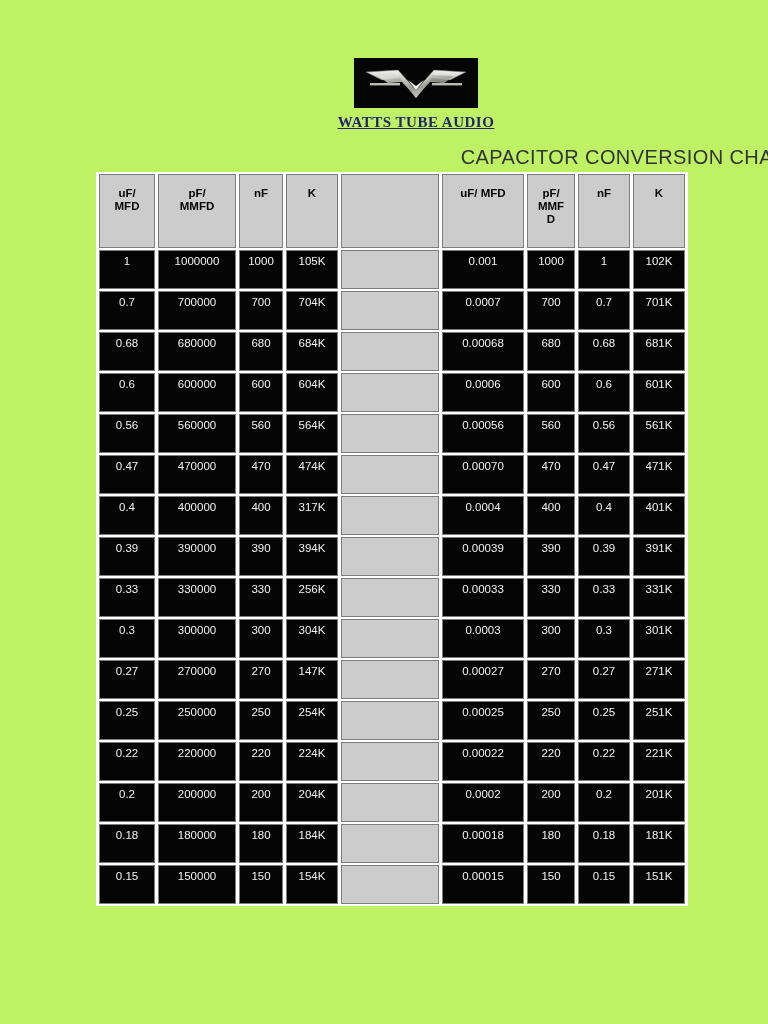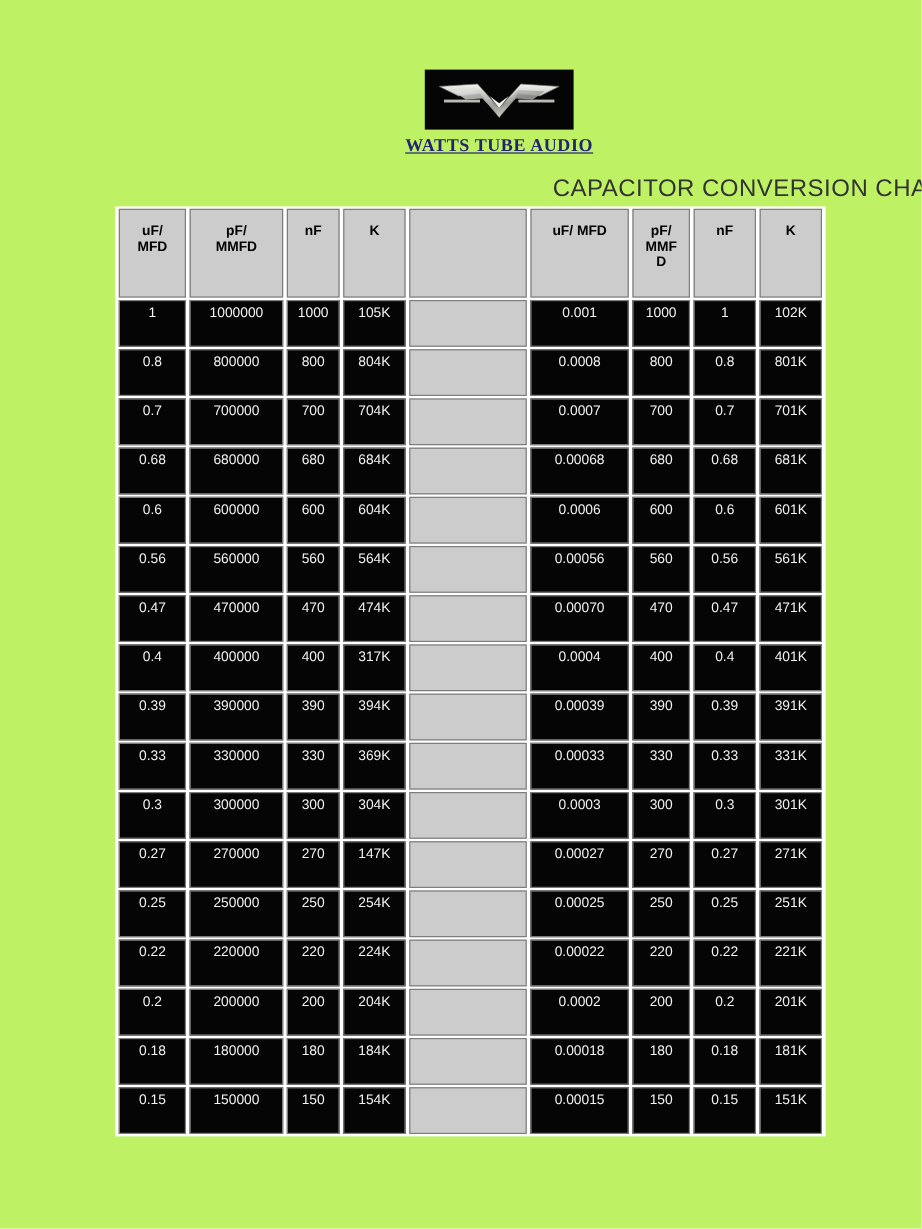--- a/index.html
+++ b/index.html
@@ -196,31 +196,20 @@
             <td>1000000</td>
             <td>1000</td>
             <td>105K</td>
             <td class="spacer"></td>
             <td>0.001</td>
             <td>1000</td>
             <td>1</td>
             <td>102K</td>
           </tr>
           <tr>
-            <td>0.8</td>
-            <td>800000</td>
-            <td>800</td>
-            <td>804K</td>
-            <td class="spacer"></td>
-            <td>0.0008</td>
-            <td>800</td>
-            <td>0.8</td>
-            <td>801K</td>
-          </tr>
-          <tr>
             <td>0.7</td>
             <td>700000</td>
             <td>700</td>
             <td>704K</td>
             <td class="spacer"></td>
             <td>0.0007</td>
             <td>700</td>
             <td>0.7</td>
             <td>701K</td>
           </tr>
@@ -287,21 +276,21 @@
             <td class="spacer"></td>
             <td>0.00039</td>
             <td>390</td>
             <td>0.39</td>
             <td>391K</td>
           </tr>
           <tr>
             <td>0.33</td>
             <td>330000</td>
             <td>330</td>
-            <td>369K</td>
+            <td>256K</td>
             <td class="spacer"></td>
             <td>0.00033</td>
             <td>330</td>
             <td>0.33</td>
             <td>331K</td>
           </tr>
           <tr>
             <td>0.3</td>
             <td>300000</td>
             <td>300</td>

